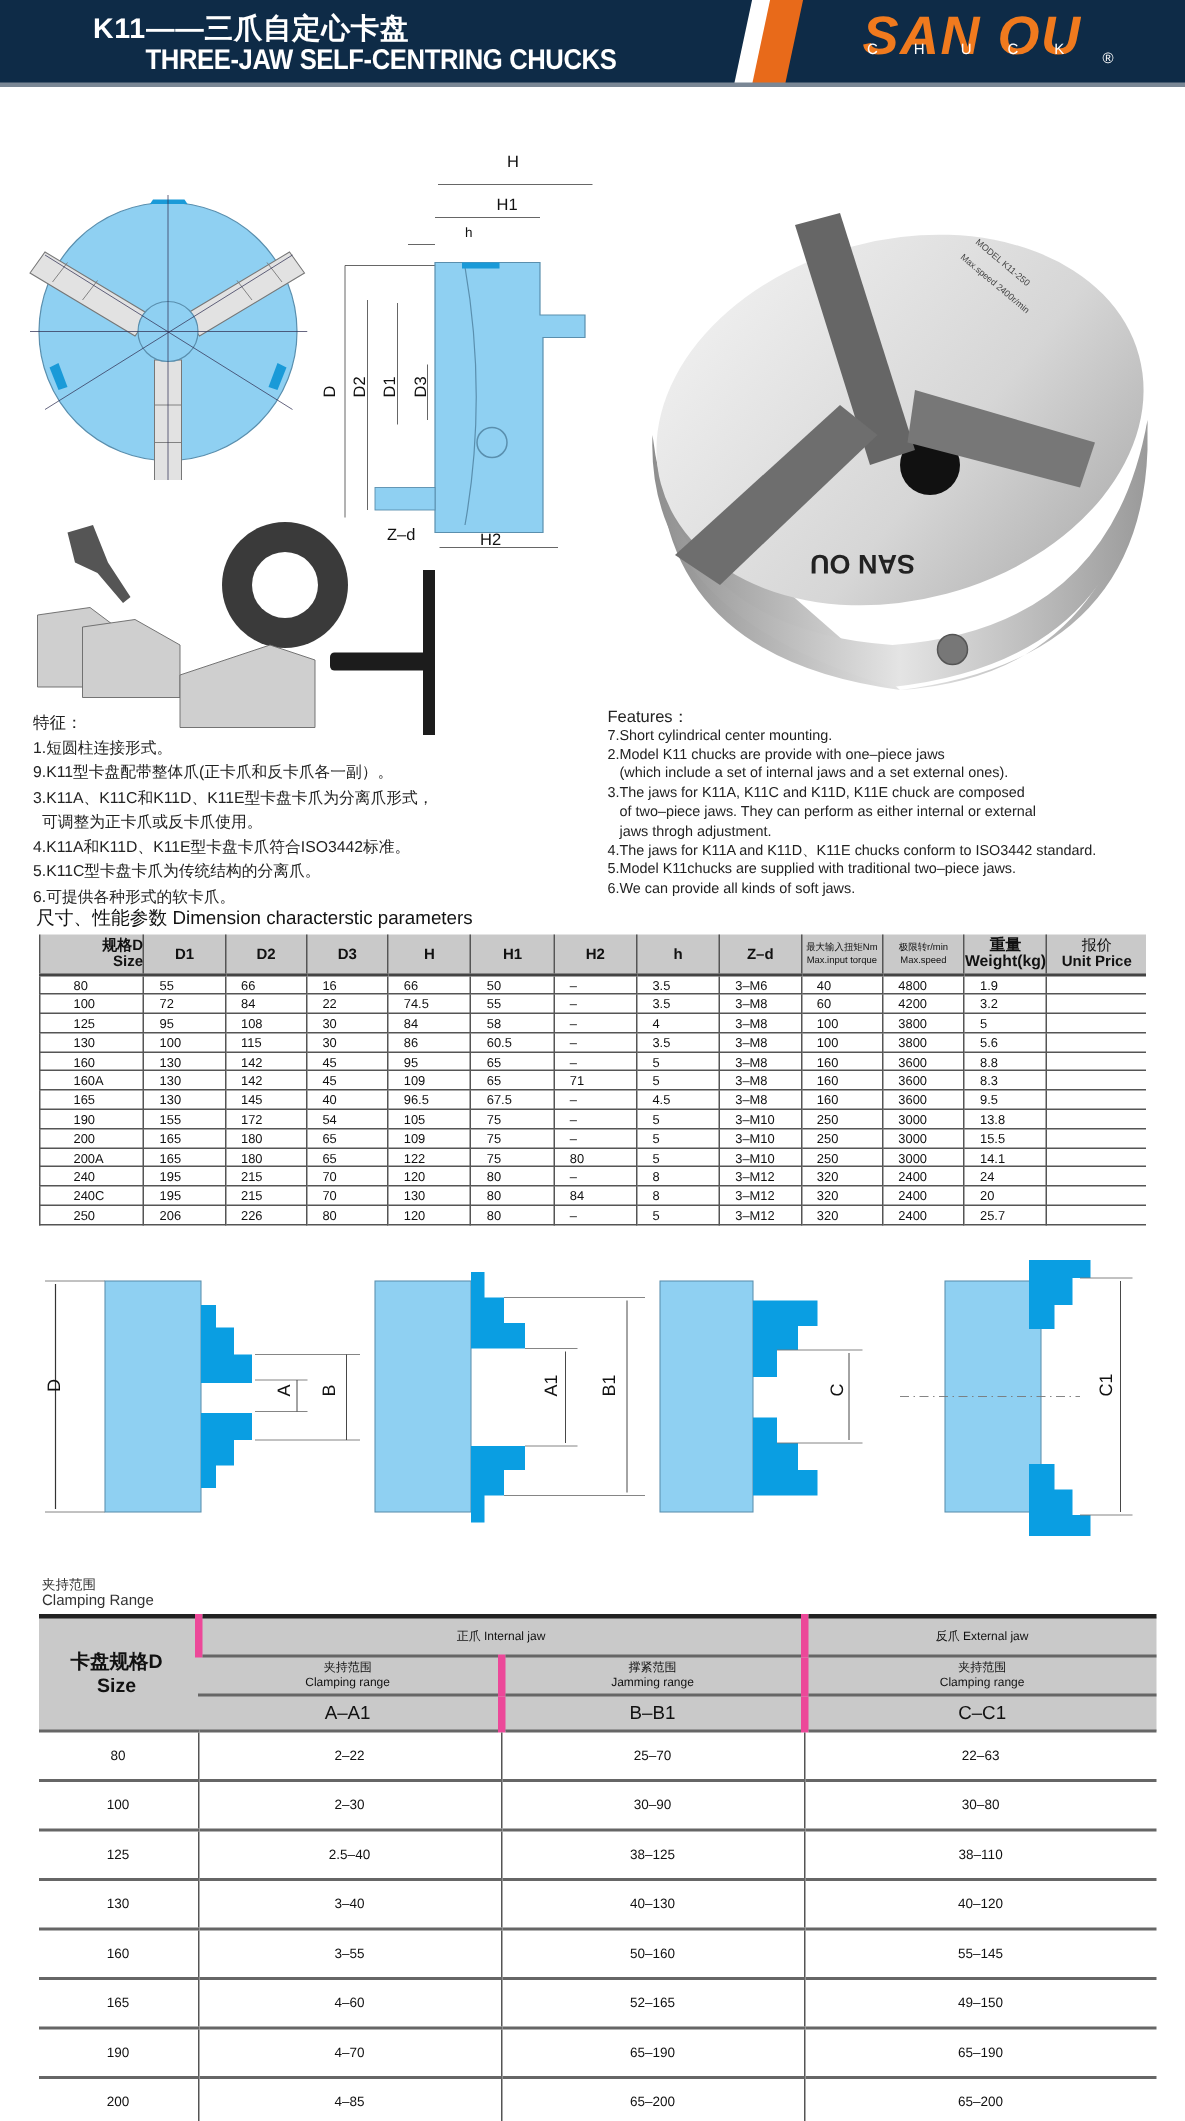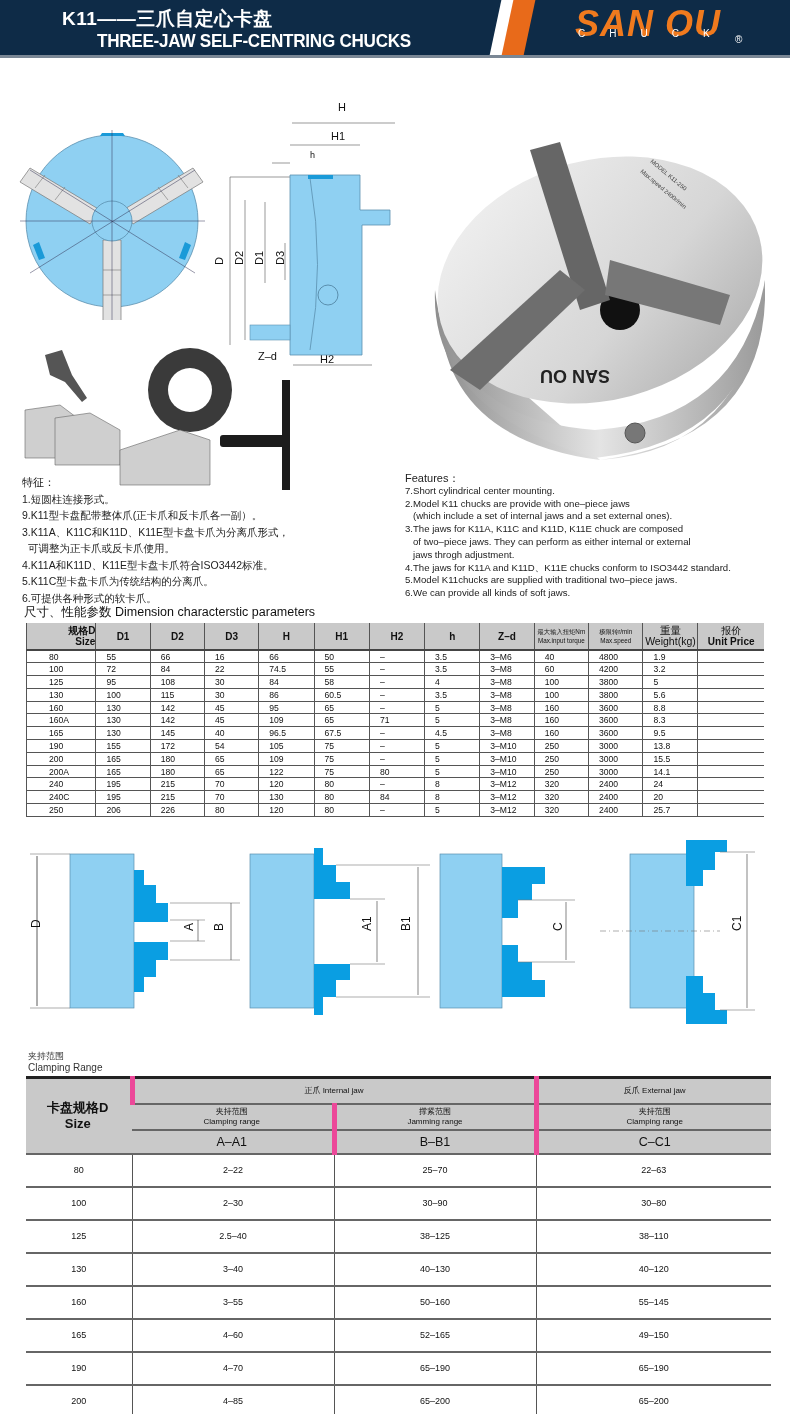--- a/index.html
+++ b/index.html
@@ -19,21 +19,21 @@
 .feat-en{position:absolute;left:405px;top:472px;font-size:9.6px;line-height:12.8px;color:#222}
 .feat-en .ttl,.feat-cn .ttl{font-size:11px;font-weight:normal}
 .feat-en .ind{padding-left:8px}
 .feat-cn .ind{padding-left:6px}
 
 .dim-title{position:absolute;left:24px;top:604px;font-size:12.5px;color:#111}
 table{border-collapse:collapse}
 .dim{position:absolute;left:26px;top:623px;width:738px;font-size:8.6px}
 .dim th{background:#c9c9c9;font-weight:bold;font-size:10px;border-left:1px solid #555;border-right:1px solid #555;border-bottom:2px solid #444;height:27px;text-align:center;line-height:11px}
 .dim th.small{font-size:6.3px;font-weight:normal;line-height:9px}
-.dim th.mid{font-size:10.5px;font-weight:normal}
+.dim th.mid{font-size:10.5px;font-weight:bold}
 .dim td{border-left:1px solid #555;border-right:1px solid #555;border-bottom:1.5px solid #555;height:12.8px;padding-left:10px;text-align:left}
 .dim tr td:first-child{padding-left:22px}
 .dim tr:first-child th:first-child{text-align:right;padding-left:22px}
 
 .clamp-title{position:absolute;left:28px;top:1050px;font-size:9px;line-height:12px;color:#333}
 .clamp{position:absolute;left:26px;top:1076px;width:745px;font-size:9px}
 .clamp th{background:#c9c9c9;font-weight:normal;border-left:5px solid #ec4899;border-bottom:2px solid #666;text-align:center}
 .clamp .sz{font-size:13px;font-weight:bold;line-height:16px;width:106px}
 .clamp .sm{font-size:8px;line-height:10px;height:26px}
 .clamp .grp{font-size:8px;height:26px}

